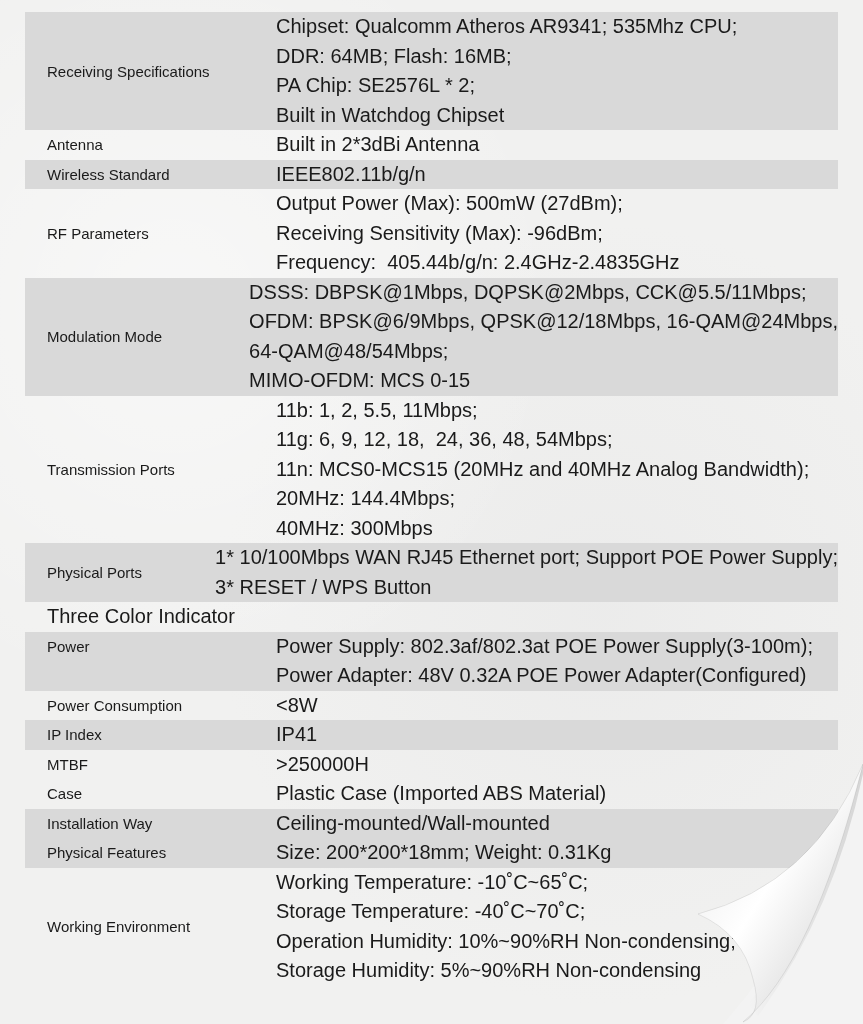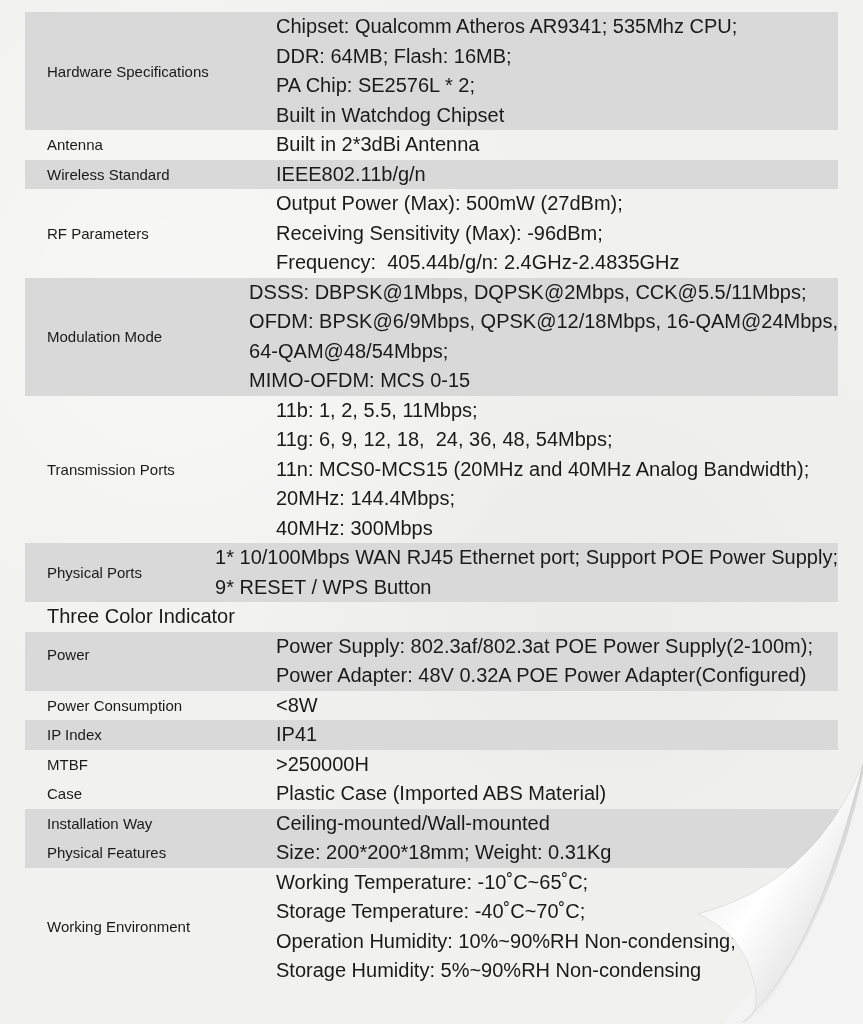--- a/index.html
+++ b/index.html
@@ -34,21 +34,21 @@
     .spec-label {
       width: 229px;
       padding-left: 22px;
       box-sizing: border-box;
       font-size: 15px;
       display: flex;
       align-items: center;
     }
     .spec-row.label-top .spec-label {
       align-items: flex-start;
-      padding-top: 14px;
+      padding-top: 6px;
     }
     .spec-values {
       flex: 1;
       padding-left: 22px;
       box-sizing: border-box;
     }
     .spec-line {
       height: 29.5px;
       line-height: 29.5px;
       font-size: 20px;
@@ -61,21 +61,21 @@
       width: 200px;
       height: 260px;
       pointer-events: none;
     }
   </style>
 </head>
 <body>
 
 <div class="spec-table" id="spec-table">
     <div class="spec-row shaded">
-      <div class="spec-label">Hardware Specifications</div>
+      <div class="spec-label">Receiving Specifications</div>
       <div class="spec-values">
         <div class="spec-line">Chipset: Qualcomm Atheros AR9341; 535Mhz CPU;</div>
         <div class="spec-line">DDR: 64MB; Flash: 16MB;</div>
         <div class="spec-line">PA Chip: SE2576L * 2;</div>
         <div class="spec-line">Built in Watchdog Chipset</div>
       </div>
     </div>
     <div class="spec-row">
       <div class="spec-label">Antenna</div>
       <div class="spec-values">
@@ -112,32 +112,32 @@
         <div class="spec-line">11g: 6, 9, 12, 18,  24, 36, 48, 54Mbps;</div>
         <div class="spec-line">11n: MCS0-MCS15 (20MHz and 40MHz Analog Bandwidth);</div>
         <div class="spec-line">20MHz: 144.4Mbps;</div>
         <div class="spec-line">40MHz: 300Mbps</div>
       </div>
     </div>
     <div class="spec-row shaded">
       <div class="spec-label">Physical Ports</div>
       <div class="spec-values">
         <div class="spec-line">1* 10/100Mbps WAN RJ45 Ethernet port; Support POE Power Supply;</div>
-        <div class="spec-line">9* RESET / WPS Button</div>
+        <div class="spec-line">3* RESET / WPS Button</div>
       </div>
     </div>
     <div class="spec-row">
       <div class="spec-values">
         <div class="spec-line">Three Color Indicator</div>
       </div>
     </div>
     <div class="spec-row shaded label-top">
       <div class="spec-label">Power</div>
       <div class="spec-values">
-        <div class="spec-line">Power Supply: 802.3af/802.3at POE Power Supply(2-100m);</div>
+        <div class="spec-line">Power Supply: 802.3af/802.3at POE Power Supply(3-100m);</div>
         <div class="spec-line">Power Adapter: 48V 0.32A POE Power Adapter(Configured)</div>
       </div>
     </div>
     <div class="spec-row">
       <div class="spec-label">Power Consumption</div>
       <div class="spec-values">
         <div class="spec-line">&lt;8W</div>
       </div>
     </div>
     <div class="spec-row shaded">

